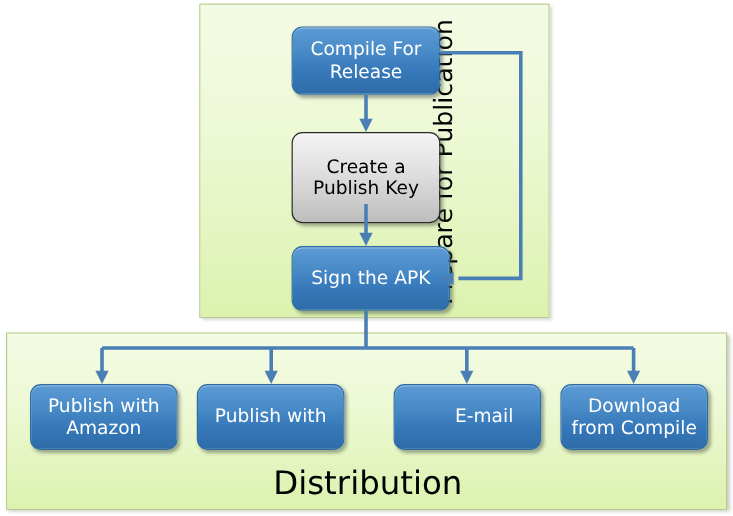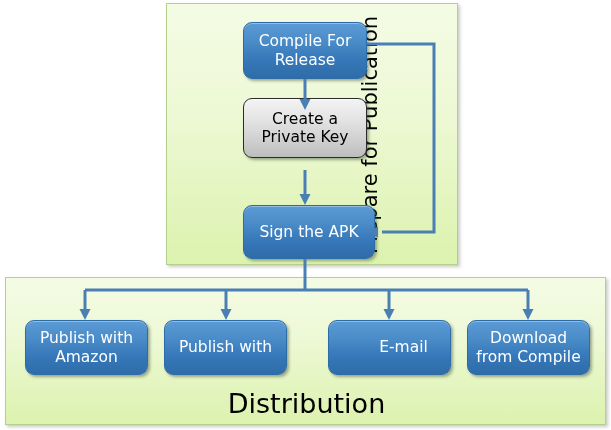--- a/index.html
+++ b/index.html
@@ -95,21 +95,21 @@
   .node.gray {
     background: linear-gradient(to bottom, #f3f3f3 0%, #e4e4e4 35%, #cfcfcf 72%, #bdbdbd 100%);
     border: 1px solid #2b2b2b;
     color: #000000;
     box-shadow: 2px 2px 3px rgba(60,70,60,0.45), inset 0 1px 0 rgba(255,255,255,0.70);
   }
   .node span { display: block; padding: 0 4px; }
 
   
   #node-compile      { left: 243px; top: 22px;  width: 124px; height: 57px; }
-  #node-privatekey   { left: 243px; top: 98px; width: 124px; height: 60px; }
+  #node-privatekey   { left: 243px; top: 110px; width: 124px; height: 76px; }
   #node-signapk      { left: 243px; top: 205px; width: 132px; height: 54px; }
 
   #node-amazon       { left: 25px;  top: 320px; width: 123px; height: 55px; }
   #node-googleplay   { left: 164px; top: 320px; width: 123px; height: 55px; }
   #node-email        { left: 328px; top: 320px; width: 123px; height: 55px; padding-left: 28px; }
   #node-download     { left: 467px; top: 320px; width: 123px; height: 55px; }
 
   
   #connectors {
     position: absolute;
@@ -191,21 +191,21 @@
   <div class="node blue" id="node-compile">
     <div>
       <span>Compile For</span>
       <span>Release</span>
     </div>
   </div>
 
   <div class="node gray" id="node-privatekey">
     <div>
       <span>Create a</span>
-      <span>Private Key</span>
+      <span>Publish Key</span>
     </div>
   </div>
 
   <div class="node blue" id="node-signapk">
     <div>
       <span>Sign the APK</span>
     </div>
   </div>
 
   <div class="node blue" id="node-amazon">

